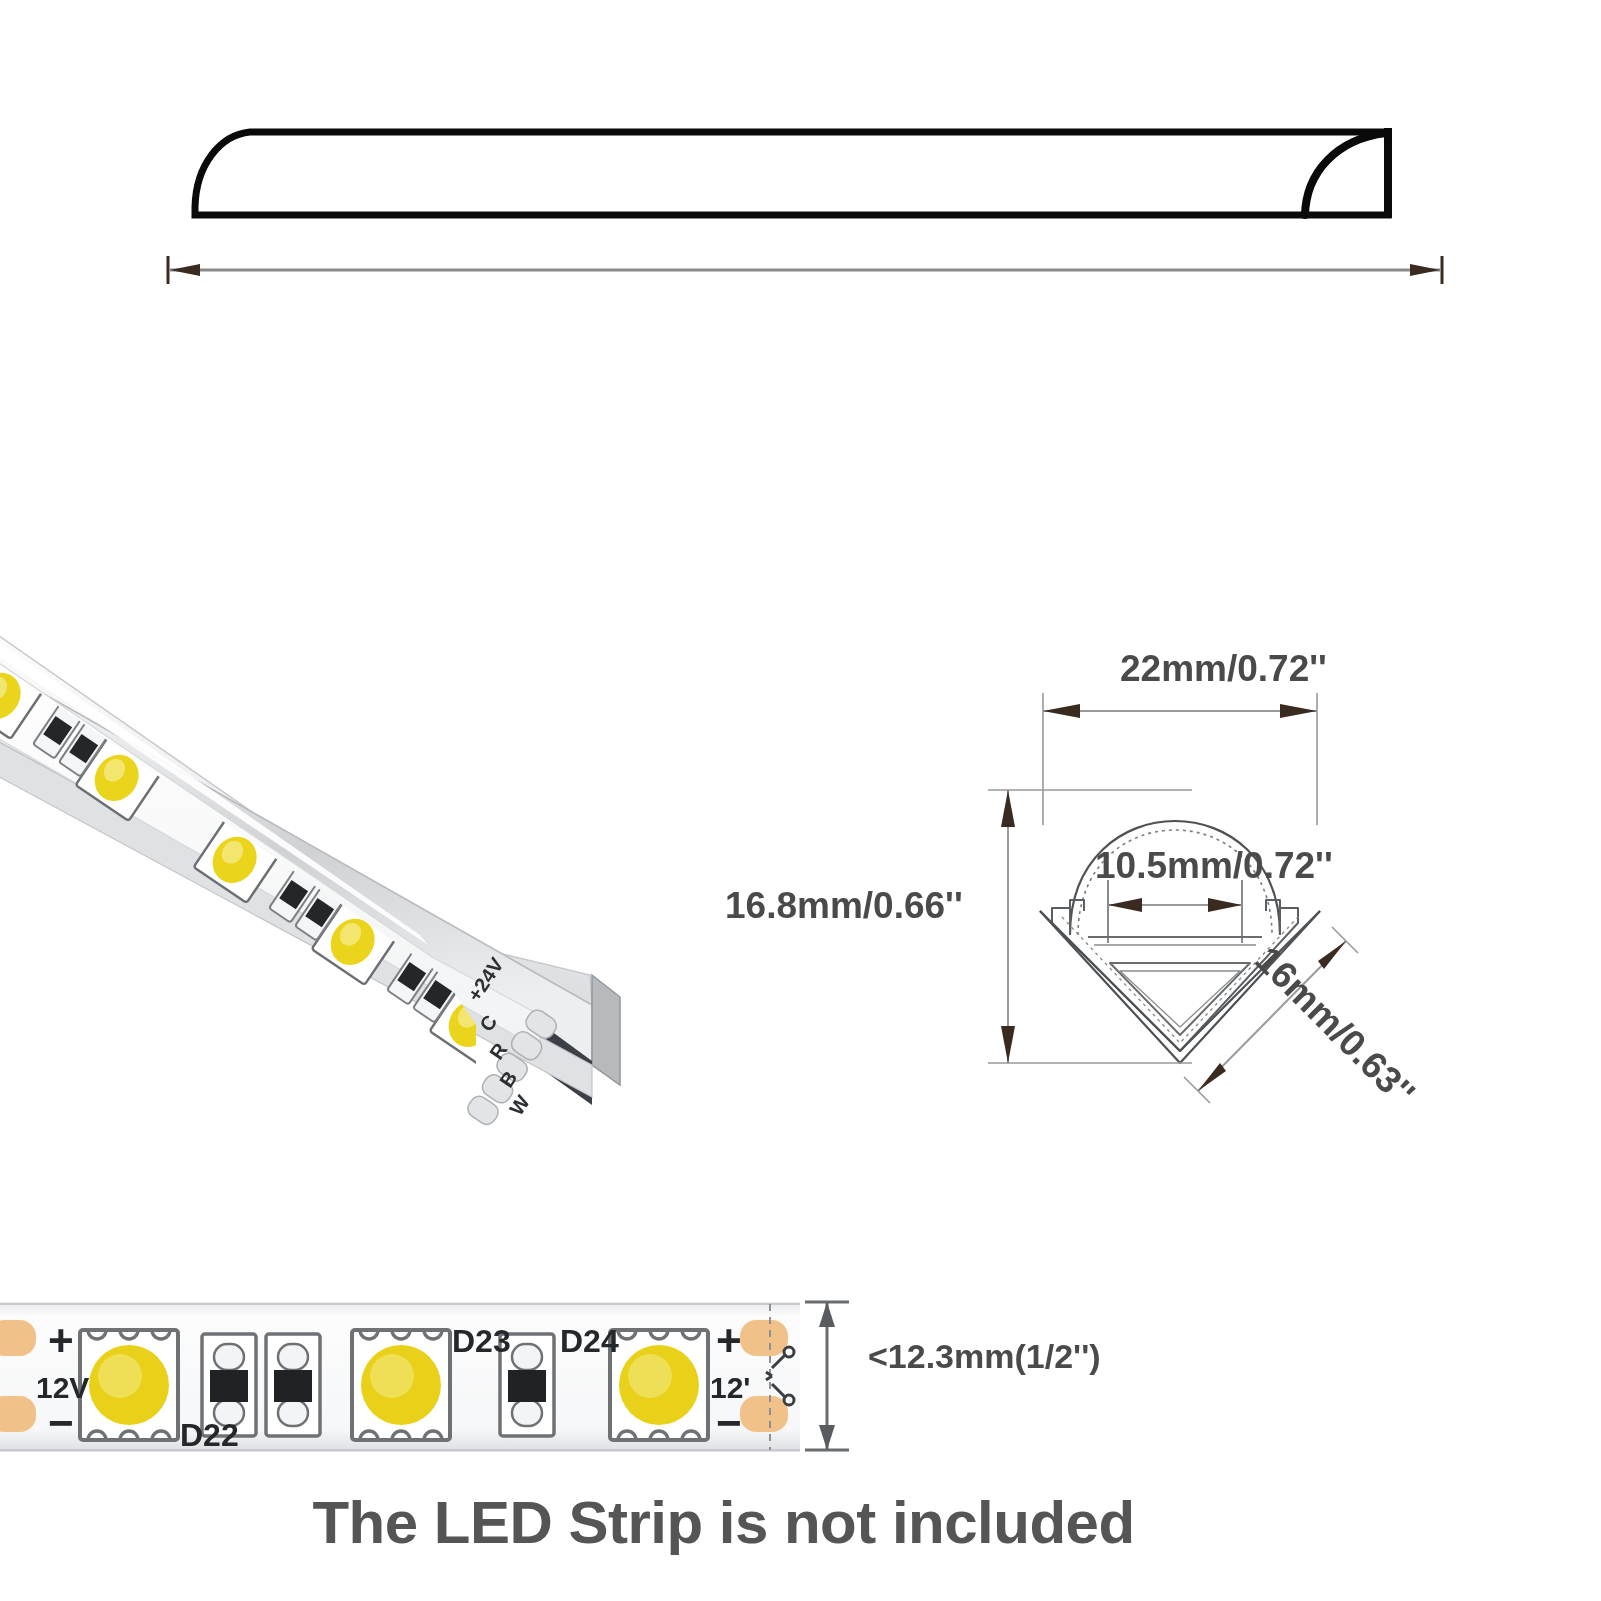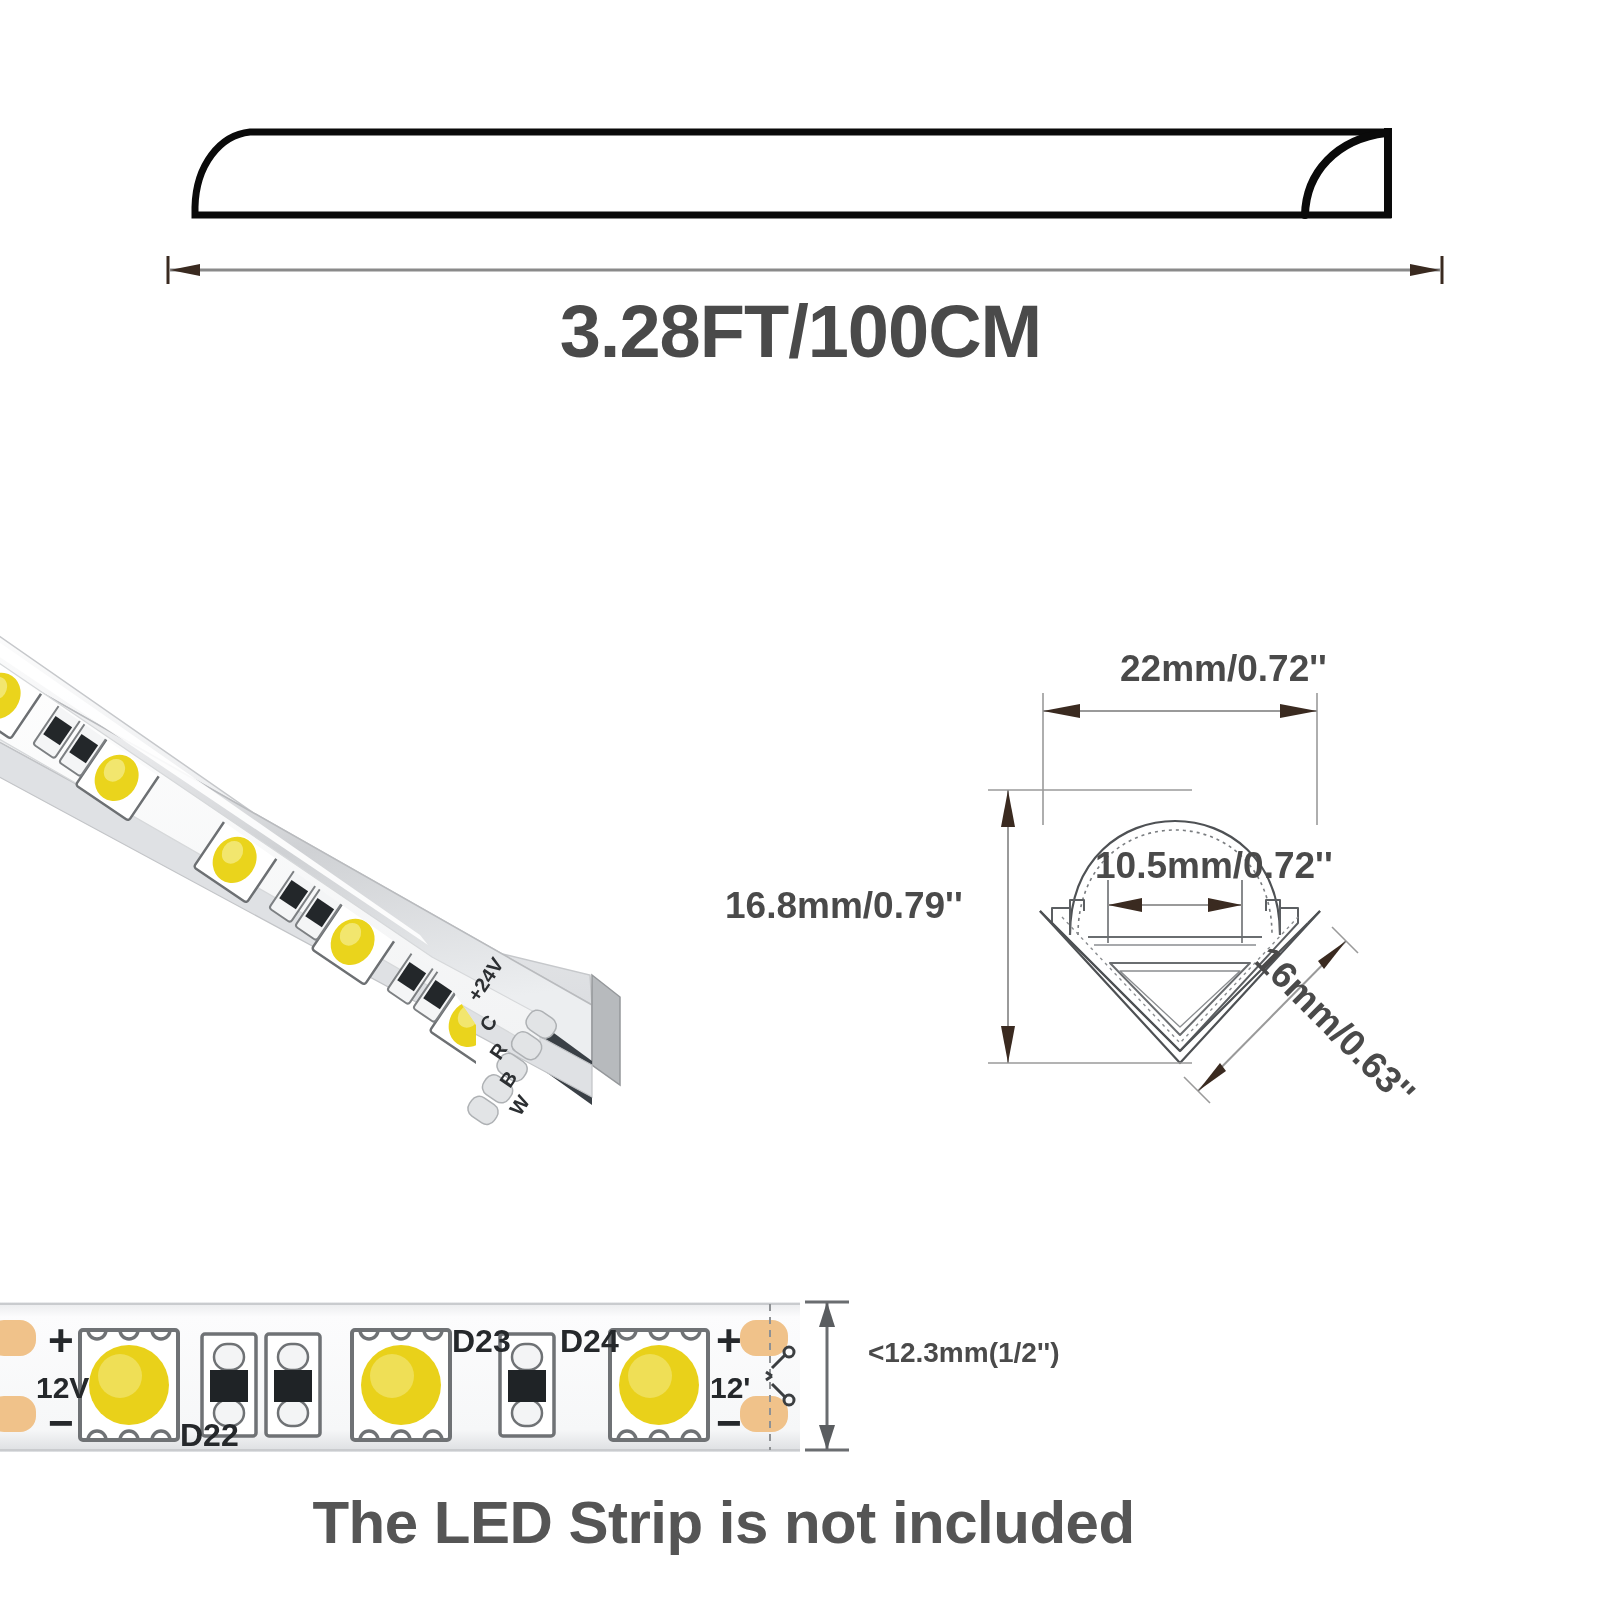--- a/index.html
+++ b/index.html
@@ -45,21 +45,21 @@
     left:395px;top:325px;
     transform:rotate(45deg);
     transform-origin:0 0;
   }
 
   
   #strip-photo{left:0;top:1280px;width:800px;height:190px;}
   #strip-dim{left:805px;top:1285px;width:60px;height:180px;}
   #strip-dim-label{
     position:absolute;left:868px;top:1337px;
-    font-size:28px;font-weight:bold;color:#4a4a4a;white-space:nowrap;
+    font-size:34px;font-weight:bold;color:#4a4a4a;white-space:nowrap;
   }
 
   
   #footer-caption{
     left:0;top:1488px;width:1447px;text-align:center;
     font-size:60px;font-weight:bold;color:#555555;
     letter-spacing:-0.5px;
   }
 </style>
 </head>
@@ -79,21 +79,20 @@
     </svg>
 
     <svg id="length-dim-svg" width="1290" height="40" viewBox="0 0 1290 40">
       <line x1="8" y1="6" x2="8" y2="34" stroke="#3a2a20" stroke-width="3"></line>
       <line x1="1282" y1="6" x2="1282" y2="34" stroke="#3a2a20" stroke-width="3"></line>
       <line x1="10" y1="20" x2="1280" y2="20" stroke="#8a8a8a" stroke-width="3"></line>
       <polygon points="10,20 40,14 40,26" fill="#3a2a20"></polygon>
       <polygon points="1280,20 1250,14 1250,26" fill="#3a2a20"></polygon>
     </svg>
 
-    <div id="length-label" class="abs">3.28FT/100CM</div>
   </div>
 
   <div class="abs" id="channel-photo">
     <svg width="700" height="700" viewBox="0 0 700 700">
       <defs>
         <linearGradient id="alum" x1="0" y1="0" x2="0.25" y2="1">
           <stop offset="0%" stop-color="#fdfdfd"></stop>
           <stop offset="35%" stop-color="#e6e7e9"></stop>
           <stop offset="60%" stop-color="#cfd1d4"></stop>
           <stop offset="100%" stop-color="#eceef0"></stop>
@@ -260,21 +259,21 @@
         <line x1="304" y1="462" x2="330" y2="488" stroke="#9a9a9a" stroke-width="1.6"></line>
         <line x1="452" y1="312" x2="478" y2="338" stroke="#9a9a9a" stroke-width="1.6"></line>
         <line x1="318" y1="476" x2="466" y2="326" stroke="#9a9a9a" stroke-width="2"></line>
         <polygon points="318,476 346,456 340,448" fill="#3a2a20"></polygon>
         <polygon points="466,326 438,346 444,354" fill="#3a2a20"></polygon>
       </g>
     </svg>
 
     <div class="dimlabel" id="label-width">22mm/0.72''</div>
 
-    <div class="dimlabel" id="label-height">16.8mm/0.79''</div>
+    <div class="dimlabel" id="label-height">16.8mm/0.66''</div>
 
     <div class="dimlabel" id="label-inner">10.5mm/0.72''</div>
 
     <div class="dimlabel" id="label-diagonal">16mm/0.63''</div>
   </div>
 
   <div class="abs" id="strip-photo">
     <svg width="800" height="190" viewBox="0 0 800 190">
       <defs>
         <linearGradient id="pcbBG" x1="0" y1="0" x2="0" y2="1">

